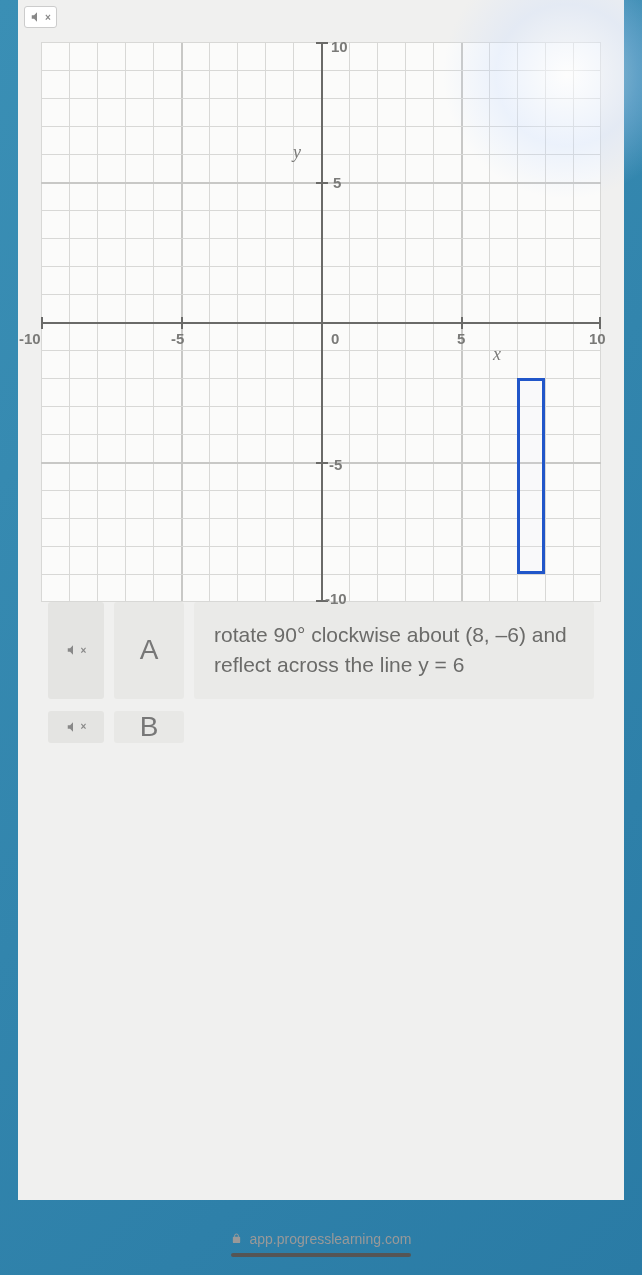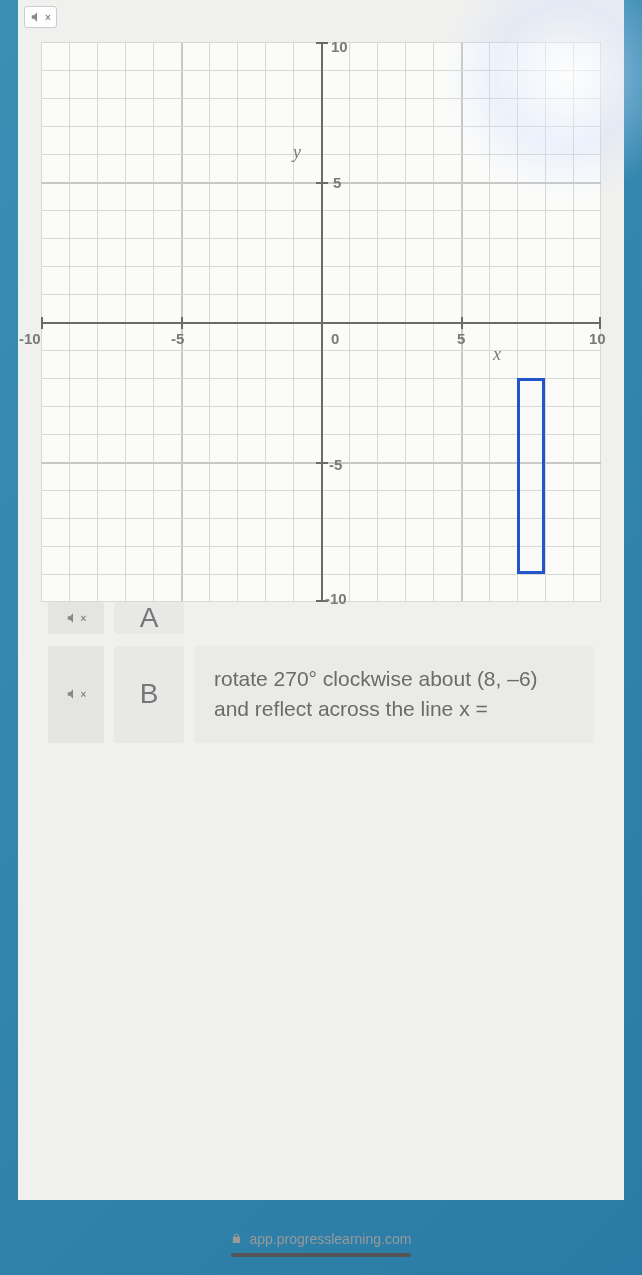--- a/index.html
+++ b/index.html
@@ -128,33 +128,33 @@
     <div class="answer-row">
       <div class="ans-audio">
         <span class="audio-icon">
           <svg viewBox="0 0 24 24">
               <path d="M3 9v6h4l5 5V4L7 9H3z"></path>
             </svg>
             <span class="x">×</span>
         </span>
       </div>
       <div class="ans-letter">A</div>
+      <div class="ans-text">rotate 90° clockwise about (8, –6) and reflect across the line y = 6</div>
     </div>
 
     <div class="answer-row">
       <div class="ans-audio">
         <span class="audio-icon">
           <svg viewBox="0 0 24 24">
               <path d="M3 9v6h4l5 5V4L7 9H3z"></path>
             </svg>
             <span class="x">×</span>
         </span>
       </div>
       <div class="ans-letter">B</div>
-      <div class="ans-text">rotate 270° clockwise about (8, –6) and reflect across the line x =</div>
     </div>
   </div>
 
 </div>
 
 <div class="footer">
   <span class="lock">
     <svg width="11" height="11" viewBox="0 0 24 24" fill="#999">
         <path d="M18 8h-1V6c0-2.76-2.24-5-5-5S7 3.24 7 6v2H6c-1.1 0-2 .9-2 2v10c0 1.1.9 2 2 2h12c1.1 0 2-.9 2-2V10c0-1.1-.9-2-2-2zM9 6c0-1.66 1.34-3 3-3s3 1.34 3 3v2H9V6z"></path>
       </svg>

